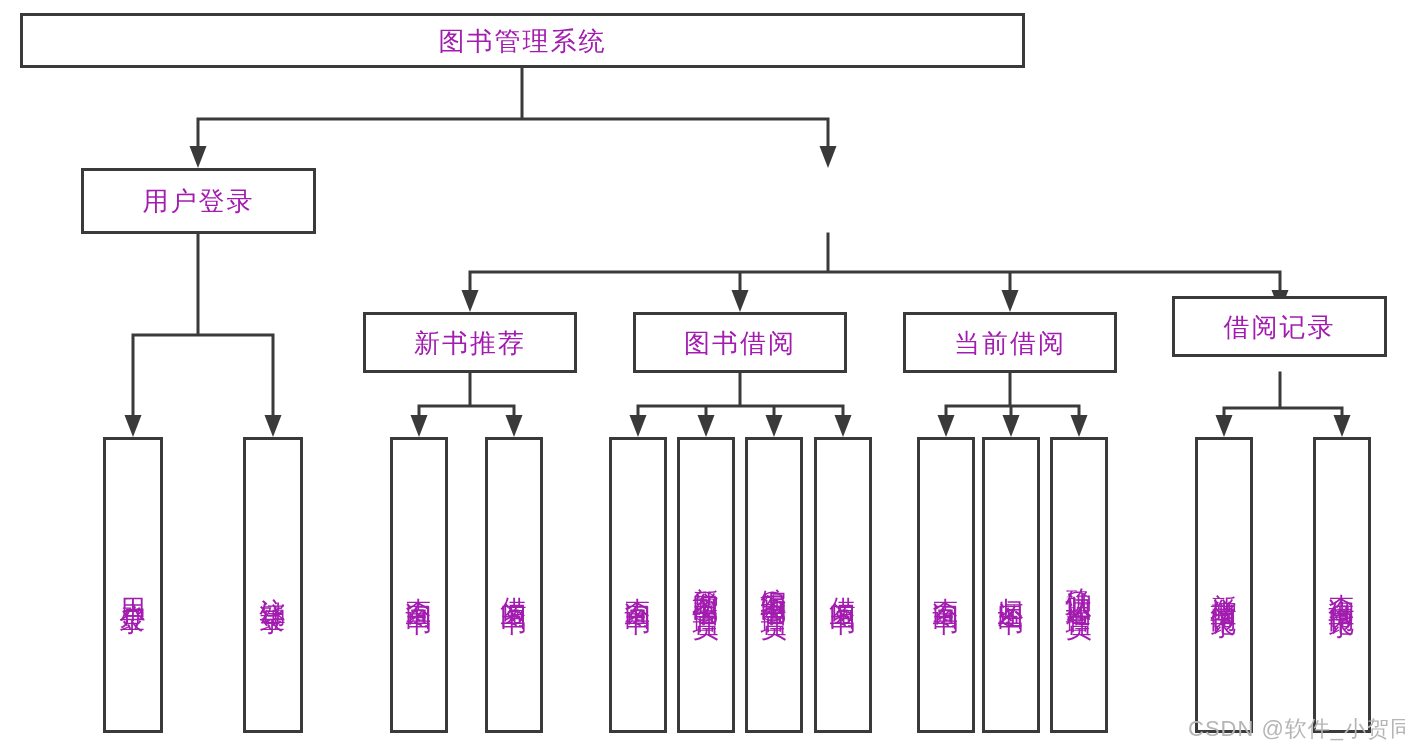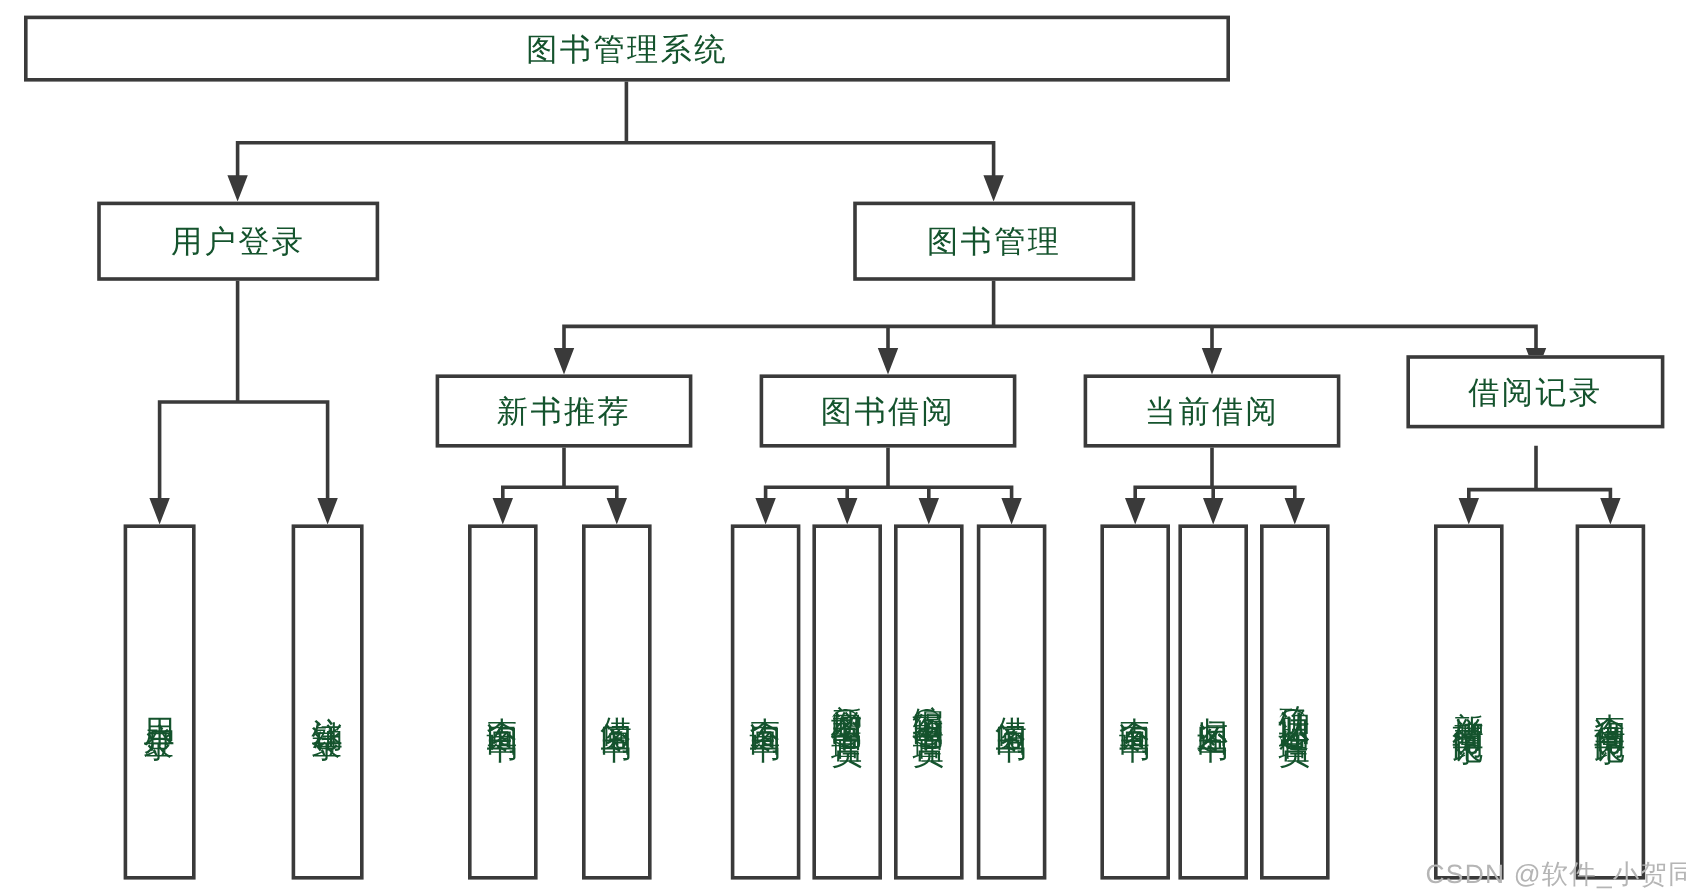--- a/index.html
+++ b/index.html
@@ -23,21 +23,21 @@
     z-index: 0;
   }
   .node {
     position: absolute;
     box-sizing: border-box;
     border: 3px solid #3a3a3a;
     background: #ffffff;
     display: flex;
     align-items: center;
     justify-content: center;
-    color: #14532d;
+    color: #a21caf;
     font-size: 26px;
     letter-spacing: 2px;
     z-index: 1;
     text-align: center;
     line-height: 1;
     white-space: nowrap;
   }
   .vnode {
     writing-mode: vertical-rl;
     text-orientation: mixed;
@@ -61,21 +61,20 @@
 <div id="stage">
 
   <svg id="connectors" viewBox="0 0 1405 747" xmlns="http://www.w3.org/2000/svg">
       <path d="M522,68L522,119M198,119L828,119M198,119L198,152M828,119L828,152M198,234L198,335M133,335L273,335M133,335L133,421M273,335L273,421M828,234L828,272M470,272L1280,272M470,272L470,296M740,272L740,296M1010,272L1010,296M1280,272L1280,296M470,373L470,406M419,406L514,406M419,406L419,421M514,406L514,421M740,373L740,406M638,406L843,406M638,406L638,421M706,406L706,421M774,406L774,421M843,406L843,421M1010,373L1010,406M946,406L1079,406M946,406L946,421M1011,406L1011,421M1079,406L1079,421M1280,373L1280,408M1224,408L1342,408M1224,408L1224,421M1342,408L1342,421" fill="none" stroke="#3a3a3a" stroke-width="3" stroke-linecap="square"></path>
       <path d="M189.5,146L206.5,146L198,168ZM819.5,146L836.5,146L828,168ZM124.5,415L141.5,415L133,437ZM264.5,415L281.5,415L273,437ZM461.5,290L478.5,290L470,312ZM731.5,290L748.5,290L740,312ZM1001.5,290L1018.5,290L1010,312ZM1271.5,290L1288.5,290L1280,312ZM410.5,415L427.5,415L419,437ZM505.5,415L522.5,415L514,437ZM629.5,415L646.5,415L638,437ZM697.5,415L714.5,415L706,437ZM765.5,415L782.5,415L774,437ZM834.5,415L851.5,415L843,437ZM937.5,415L954.5,415L946,437ZM1002.5,415L1019.5,415L1011,437ZM1070.5,415L1087.5,415L1079,437ZM1215.5,415L1232.5,415L1224,437ZM1333.5,415L1350.5,415L1342,437Z" fill="#3a3a3a" stroke="none"></path>
     </svg>
 
   <div class="node" style="left:20px; top:13px; width:1005px; height:55px;">图书管理系统</div>
 
   <div class="node" style="left:81px; top:168px; width:235px; height:66px;">用户登录</div>
-  <div class="node" style="left:711px; top:168px; width:235px; height:66px;">图书管理</div>
 
   <div class="node" style="left:363px; top:312px; width:214px; height:61px;">新书推荐</div>
   <div class="node" style="left:633px; top:312px; width:214px; height:61px;">图书借阅</div>
   <div class="node" style="left:903px; top:312px; width:214px; height:61px;">当前借阅</div>
   <div class="node" style="left:1172px; top:296px; width:215px; height:61px;">借阅记录</div>
 
   <div class="node vnode" style="left:103px; top:437px; width:60px; height:296px;">用户登录</div>
   <div class="node vnode" style="left:243px; top:437px; width:60px; height:296px;">注销登录</div>
 
   <div class="node vnode" style="left:390px; top:437px; width:58px; height:296px;">查询图书</div>

